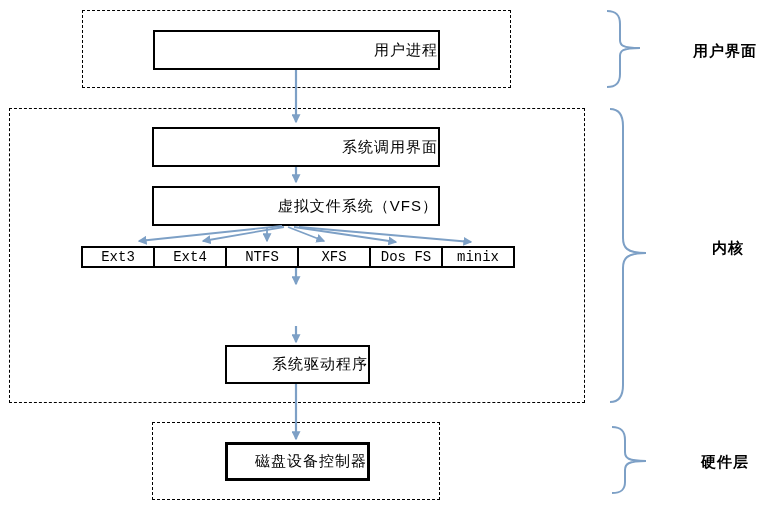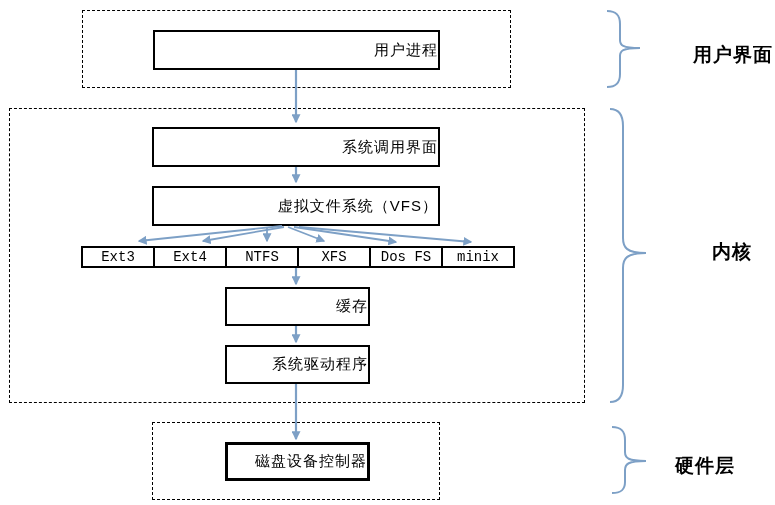--- a/index.html
+++ b/index.html
@@ -15,21 +15,21 @@
     font-size:15px;letter-spacing:1px;z-index:2;
   }
   .node.thick{border-width:3px;}
   .fsrow{position:absolute;display:flex;z-index:2;}
   .fscell{
     flex:1;border:2px solid #000;margin-left:-2px;background:#fff;
     display:flex;align-items:center;justify-content:center;
     font-family:"Liberation Mono","DejaVu Sans Mono",monospace;font-size:14px;
   }
   .fscell:first-child{margin-left:0;}
-  .layer-label{position:absolute;font-weight:bold;font-size:19px;letter-spacing:1px;z-index:2;white-space:nowrap;}
+  .layer-label{position:absolute;font-weight:bold;font-size:15px;letter-spacing:1px;z-index:2;white-space:nowrap;}
   svg.overlay{position:absolute;left:0;top:0;z-index:3;pointer-events:none;}
 </style>
 </head>
 <body>
 
 <div class="stage">
 
   <div class="dashed" style="left:82px;top:10px;width:429px;height:78px;"></div>
   <div class="dashed" style="left:9px;top:108px;width:576px;height:295px;"></div>
   <div class="dashed" style="left:152px;top:422px;width:288px;height:78px;"></div>
@@ -60,35 +60,32 @@
         <span>XFS</span>
       </div>
     <div class="fscell">
         <span>Dos FS</span>
       </div>
     <div class="fscell">
         <span>minix</span>
       </div>
   </div>
 
-  <div class="node" style="left:225px;top:287px;width:145px;height:39px;">
-    <span>缓存</span>
-  </div>
 
   <div class="node" style="left:225px;top:345px;width:145px;height:39px;padding-left:8px;">
     <span>系统驱动程序</span>
   </div>
 
   <div class="node thick" style="left:225px;top:442px;width:145px;height:39px;">
     <span>磁盘设备控制器</span>
   </div>
 
   <div class="layer-label" style="left:693px;top:42px;">用户界面</div>
   <div class="layer-label" style="left:712px;top:239px;">内核</div>
-  <div class="layer-label" style="left:675px;top:453px;">硬件层</div>
+  <div class="layer-label" style="left:701px;top:453px;">硬件层</div>
 
   <svg class="overlay" width="775" height="505" viewBox="0 0 775 505">
     <defs>
       <marker id="ah" viewBox="0 0 10 10" refX="8.5" refY="5" markerWidth="9" markerHeight="9" orient="auto" markerUnits="userSpaceOnUse">
         <path d="M0,0 L10,5 L0,10 Z" fill="#7DA0C6"></path>
       </marker>
     </defs>
 
     <line x1="296" y1="70" x2="296" y2="122" stroke-width="2.2" marker-end="url(#ah)" stroke="#7DA0C6"></line>
     <line x1="296" y1="167" x2="296" y2="182" stroke-width="2.2" marker-end="url(#ah)" stroke="#7DA0C6"></line>

